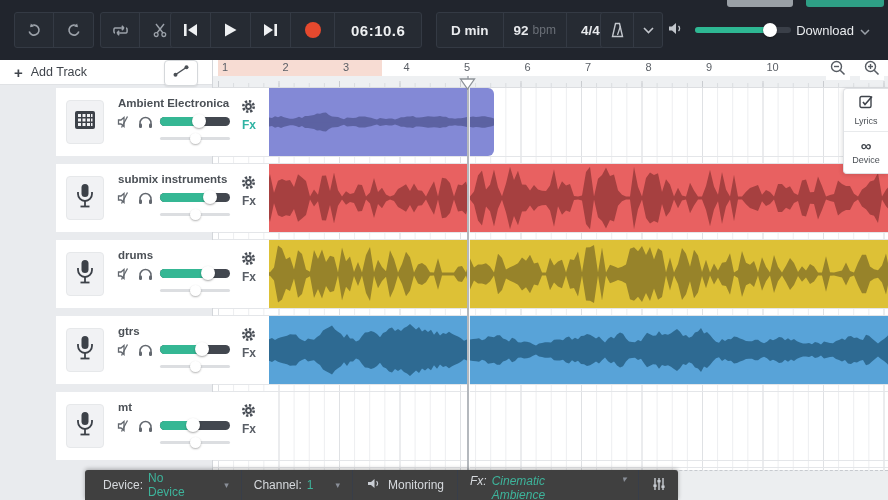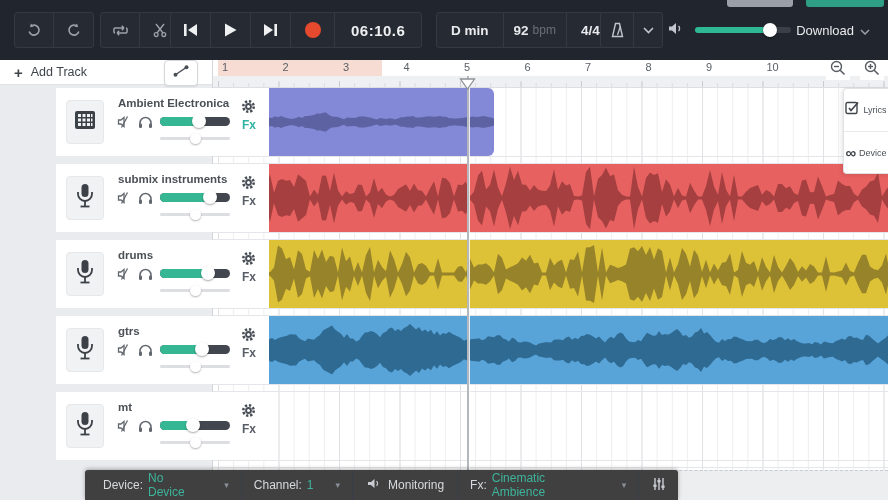--- a/index.html
+++ b/index.html
@@ -62,35 +62,35 @@
   .region svg { display:block; }
   .region .centerline { position:absolute; left:0; top:50%; width:100%; height:1px; opacity:.75; }
   .sel-indicator { position:absolute; width:3px; z-index:6; background:#7b82d2; }
   .playhead-line { position:absolute; width:1.5px; background:#b4b8bd; box-shadow:1px 0 0 rgba(255,255,255,.85); z-index:7; }
   .playhead-tri { position:absolute; z-index:8; }
   .below-lanes { position:absolute; left:213px; top:470px; width:675px; height:30px; background:#eceef0; border-top:1px dashed #c7cacf; }
   .zoom-btns { position:absolute; top:60px; left:826px; height:20px; display:flex; gap:10px; z-index:9; }
   .zoom-btn { background:#fff; padding:1px 4px; cursor:pointer; display:flex; align-items:center; }
 
   .side-panel { position:absolute; left:843px; top:88px; width:45px; height:86px; background:#fff; border:1px solid #e0e2e5; border-right:none; border-radius:4px 0 0 4px; box-shadow:-1px 1px 4px rgba(0,0,0,.12); z-index:12; }
-  .sp-btn { height:42px; display:flex; flex-direction:row; align-items:center; justify-content:center; gap:3px; cursor:pointer; }
+  .sp-btn { height:42px; display:flex; flex-direction:column; align-items:center; justify-content:center; gap:3px; cursor:pointer; }
   .sp-btn + .sp-btn { border-top:1px solid #e8eaec; }
   .sp-label { font-size:9px; color:#4b5056; }
   .inf-glyph { font-size:15px; color:#3f444b; line-height:12px; font-weight:bold; }
 
   
   .bottombar { position:absolute; left:85px; top:470px; width:593px; height:30px; background:#404040; border-radius:3px 3px 0 0; box-shadow:0 -1px 4px rgba(0,0,0,.3); display:flex; align-items:center; font-size:12px; z-index:35; }
   .bb-label { color:#d6d9dd; }
   .bb-value { color:#3db49b; margin-left:5px; }
   .bb-caret { color:#8a8f98; font-size:9px; margin-left:22px; }
   .bb-group { display:flex; align-items:center; padding:0 12px; height:100%; cursor:pointer; }
   .bb-sep { width:1px; height:100%; background:#383e49; }
   .bb-spacer { flex:1; }
   .bb-mon { display:flex; align-items:center; gap:7px; color:#d6d9dd; padding:0 13px; height:100%; border-left:1px solid #383e49; cursor:pointer; }
-  .bb-fx { display:flex; align-items:center; padding:12px 12px; height:100%; border-left:1px solid #383e49; cursor:pointer; }
+  .bb-fx { display:flex; padding:4px 12px; height:100%; border-left:1px solid #383e49; cursor:pointer;font-style:italic; }
   .bb-mixer { display:flex; align-items:center; justify-content:center; width:40px; height:100%; border-left:1px solid #383e49; cursor:pointer; }
 </style>
 </head>
 <body>
 
 <div id="app">
 
   <div class="topbar">
     <div class="partial-btn partial-gray"></div>
     <div class="partial-btn partial-teal"></div>

